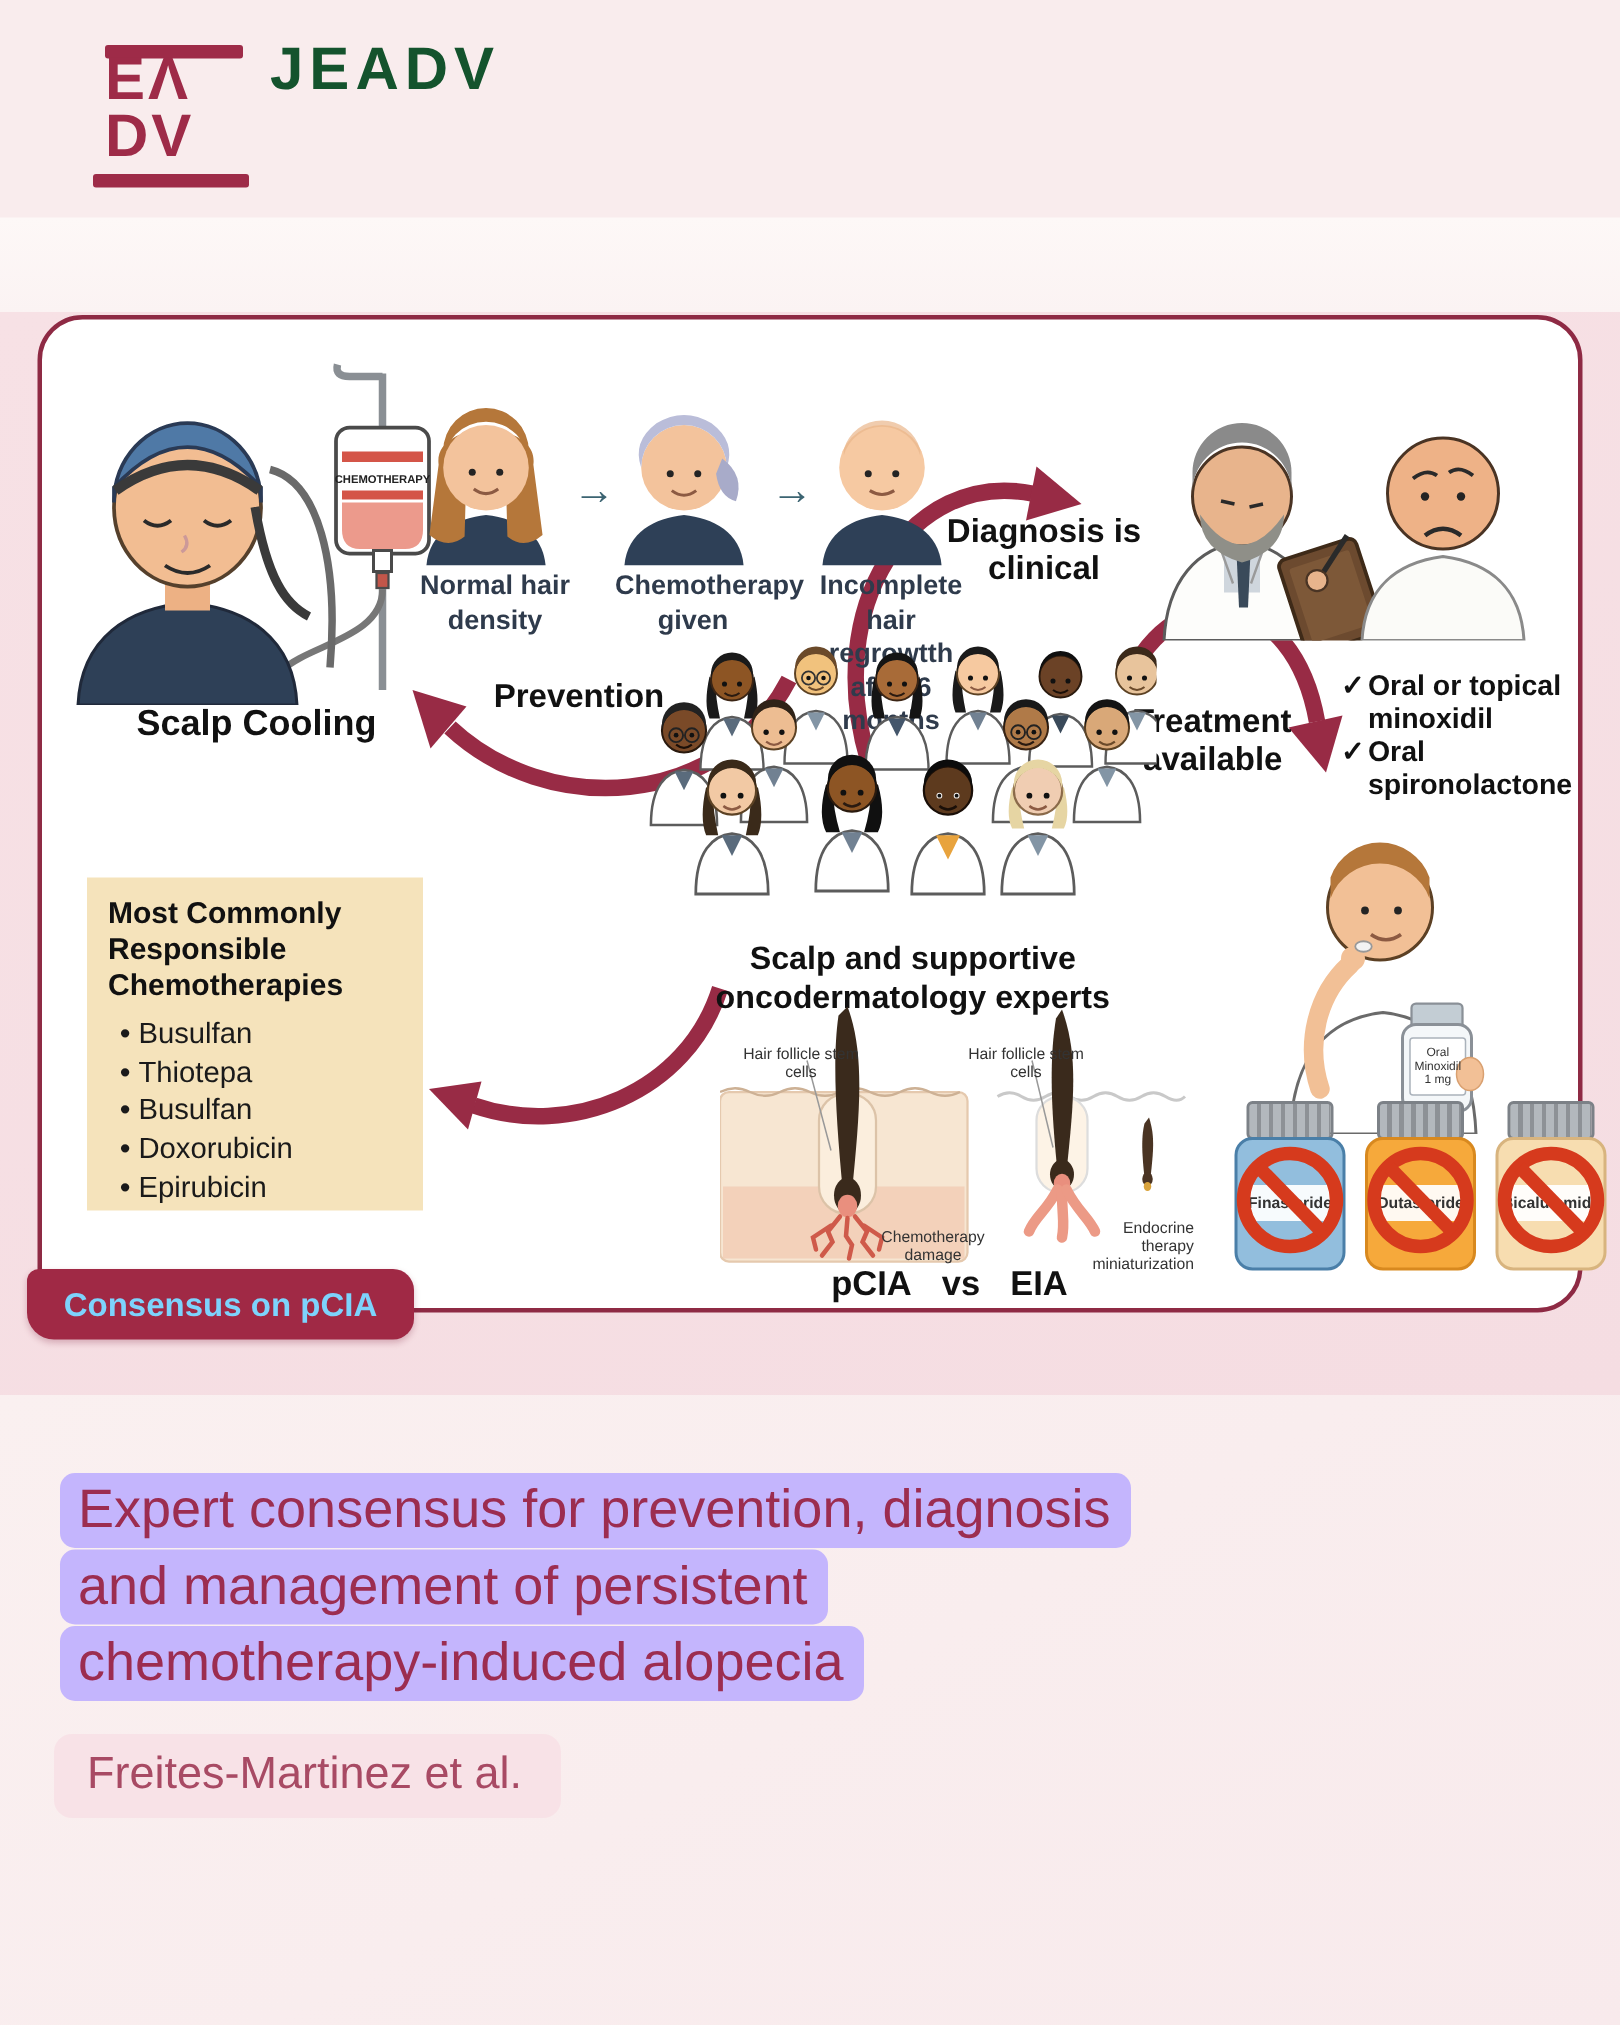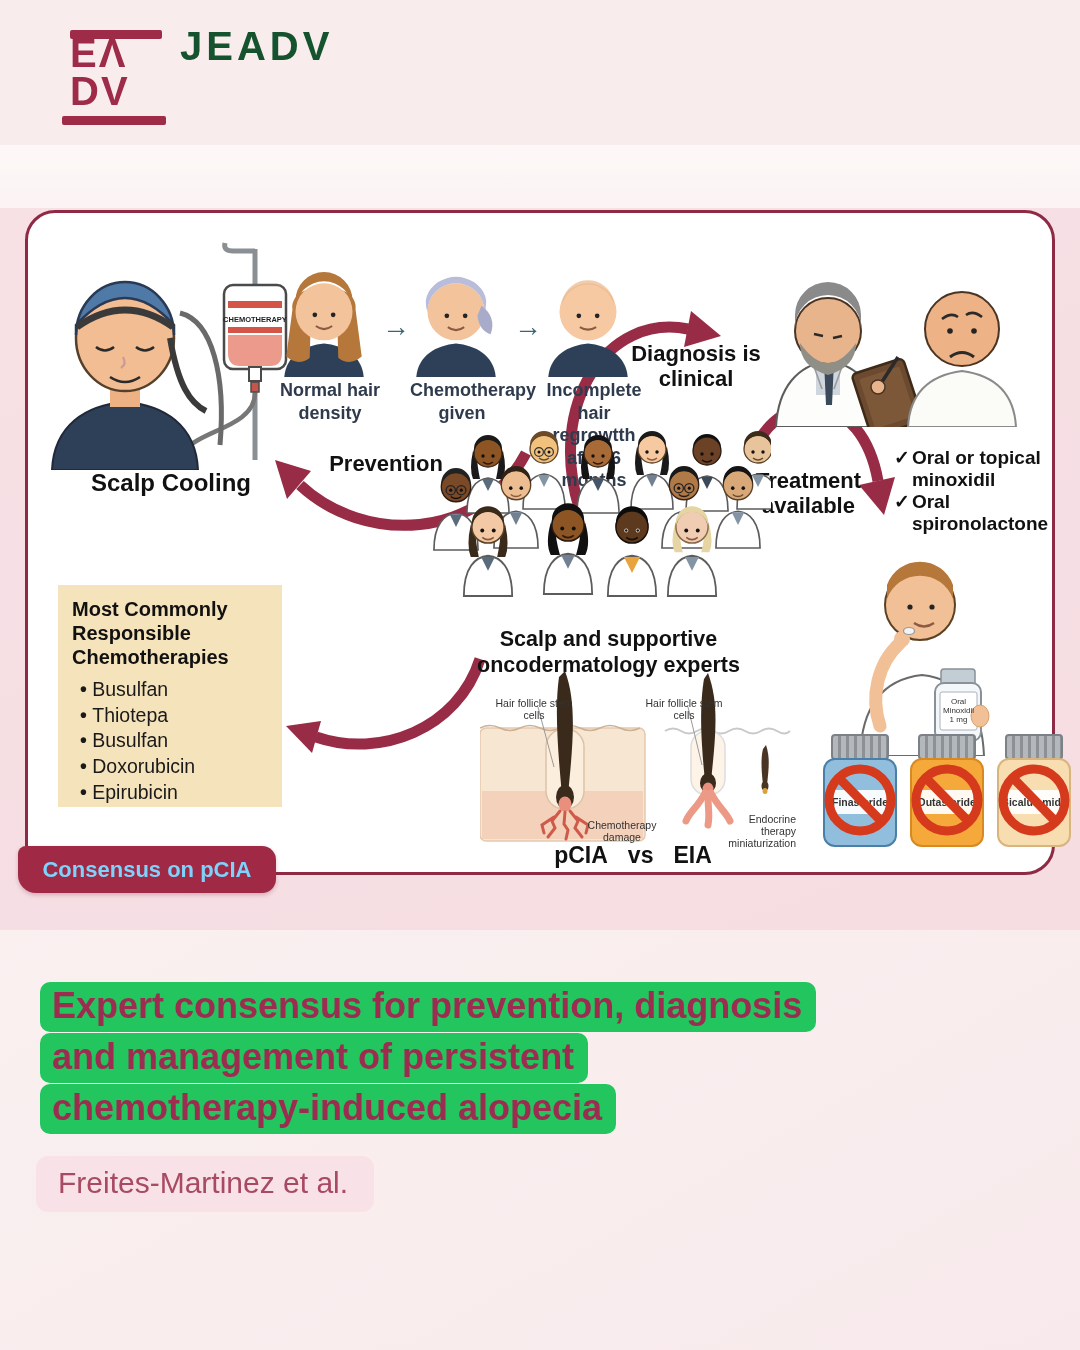--- a/index.html
+++ b/index.html
@@ -73,22 +73,22 @@
                   display:flex; align-items:center; justify-content:center; }
   .no-sign { position:absolute; left:0; top:18px; }
 
   
   .badge { left:18px; top:846px; width:258px; height:47px; background:#a02945;
            border-radius:8px 14px 14px 18px; display:flex; align-items:center; justify-content:center;
            color:#7dd3fc; font-size:22px; font-weight:bold; z-index:6; box-shadow:0 2px 4px rgba(120,20,50,.25); }
 
   
   .title-block { left:40px; top:982px; width:900px; }
-  .title-line { display:inline-block; font-size:36px; font-weight:bold; color:#9c2d50;
-                background:#22c55e; border-radius:10px; padding:3px 14px 5px 12px; margin-bottom:1px; }
+  .title-line { display:inline-block; font-size:36px; font-weight:normal; color:#9c2d50;
+                background:#c4b5fd; border-radius:10px; padding:3px 14px 5px 12px; margin-bottom:1px; }
   .authors-pill { left:36px; top:1156px; display:inline-block; background:#f8e2e7; border-radius:12px;
                   padding:10px 26px 12px 22px; font-size:30px; color:#a84a64; }
 
   svg { display:block; }
 </style>
 </head>
 <body>
 
 <div class="abs band-top"></div>
 <div class="abs band-light"></div>

